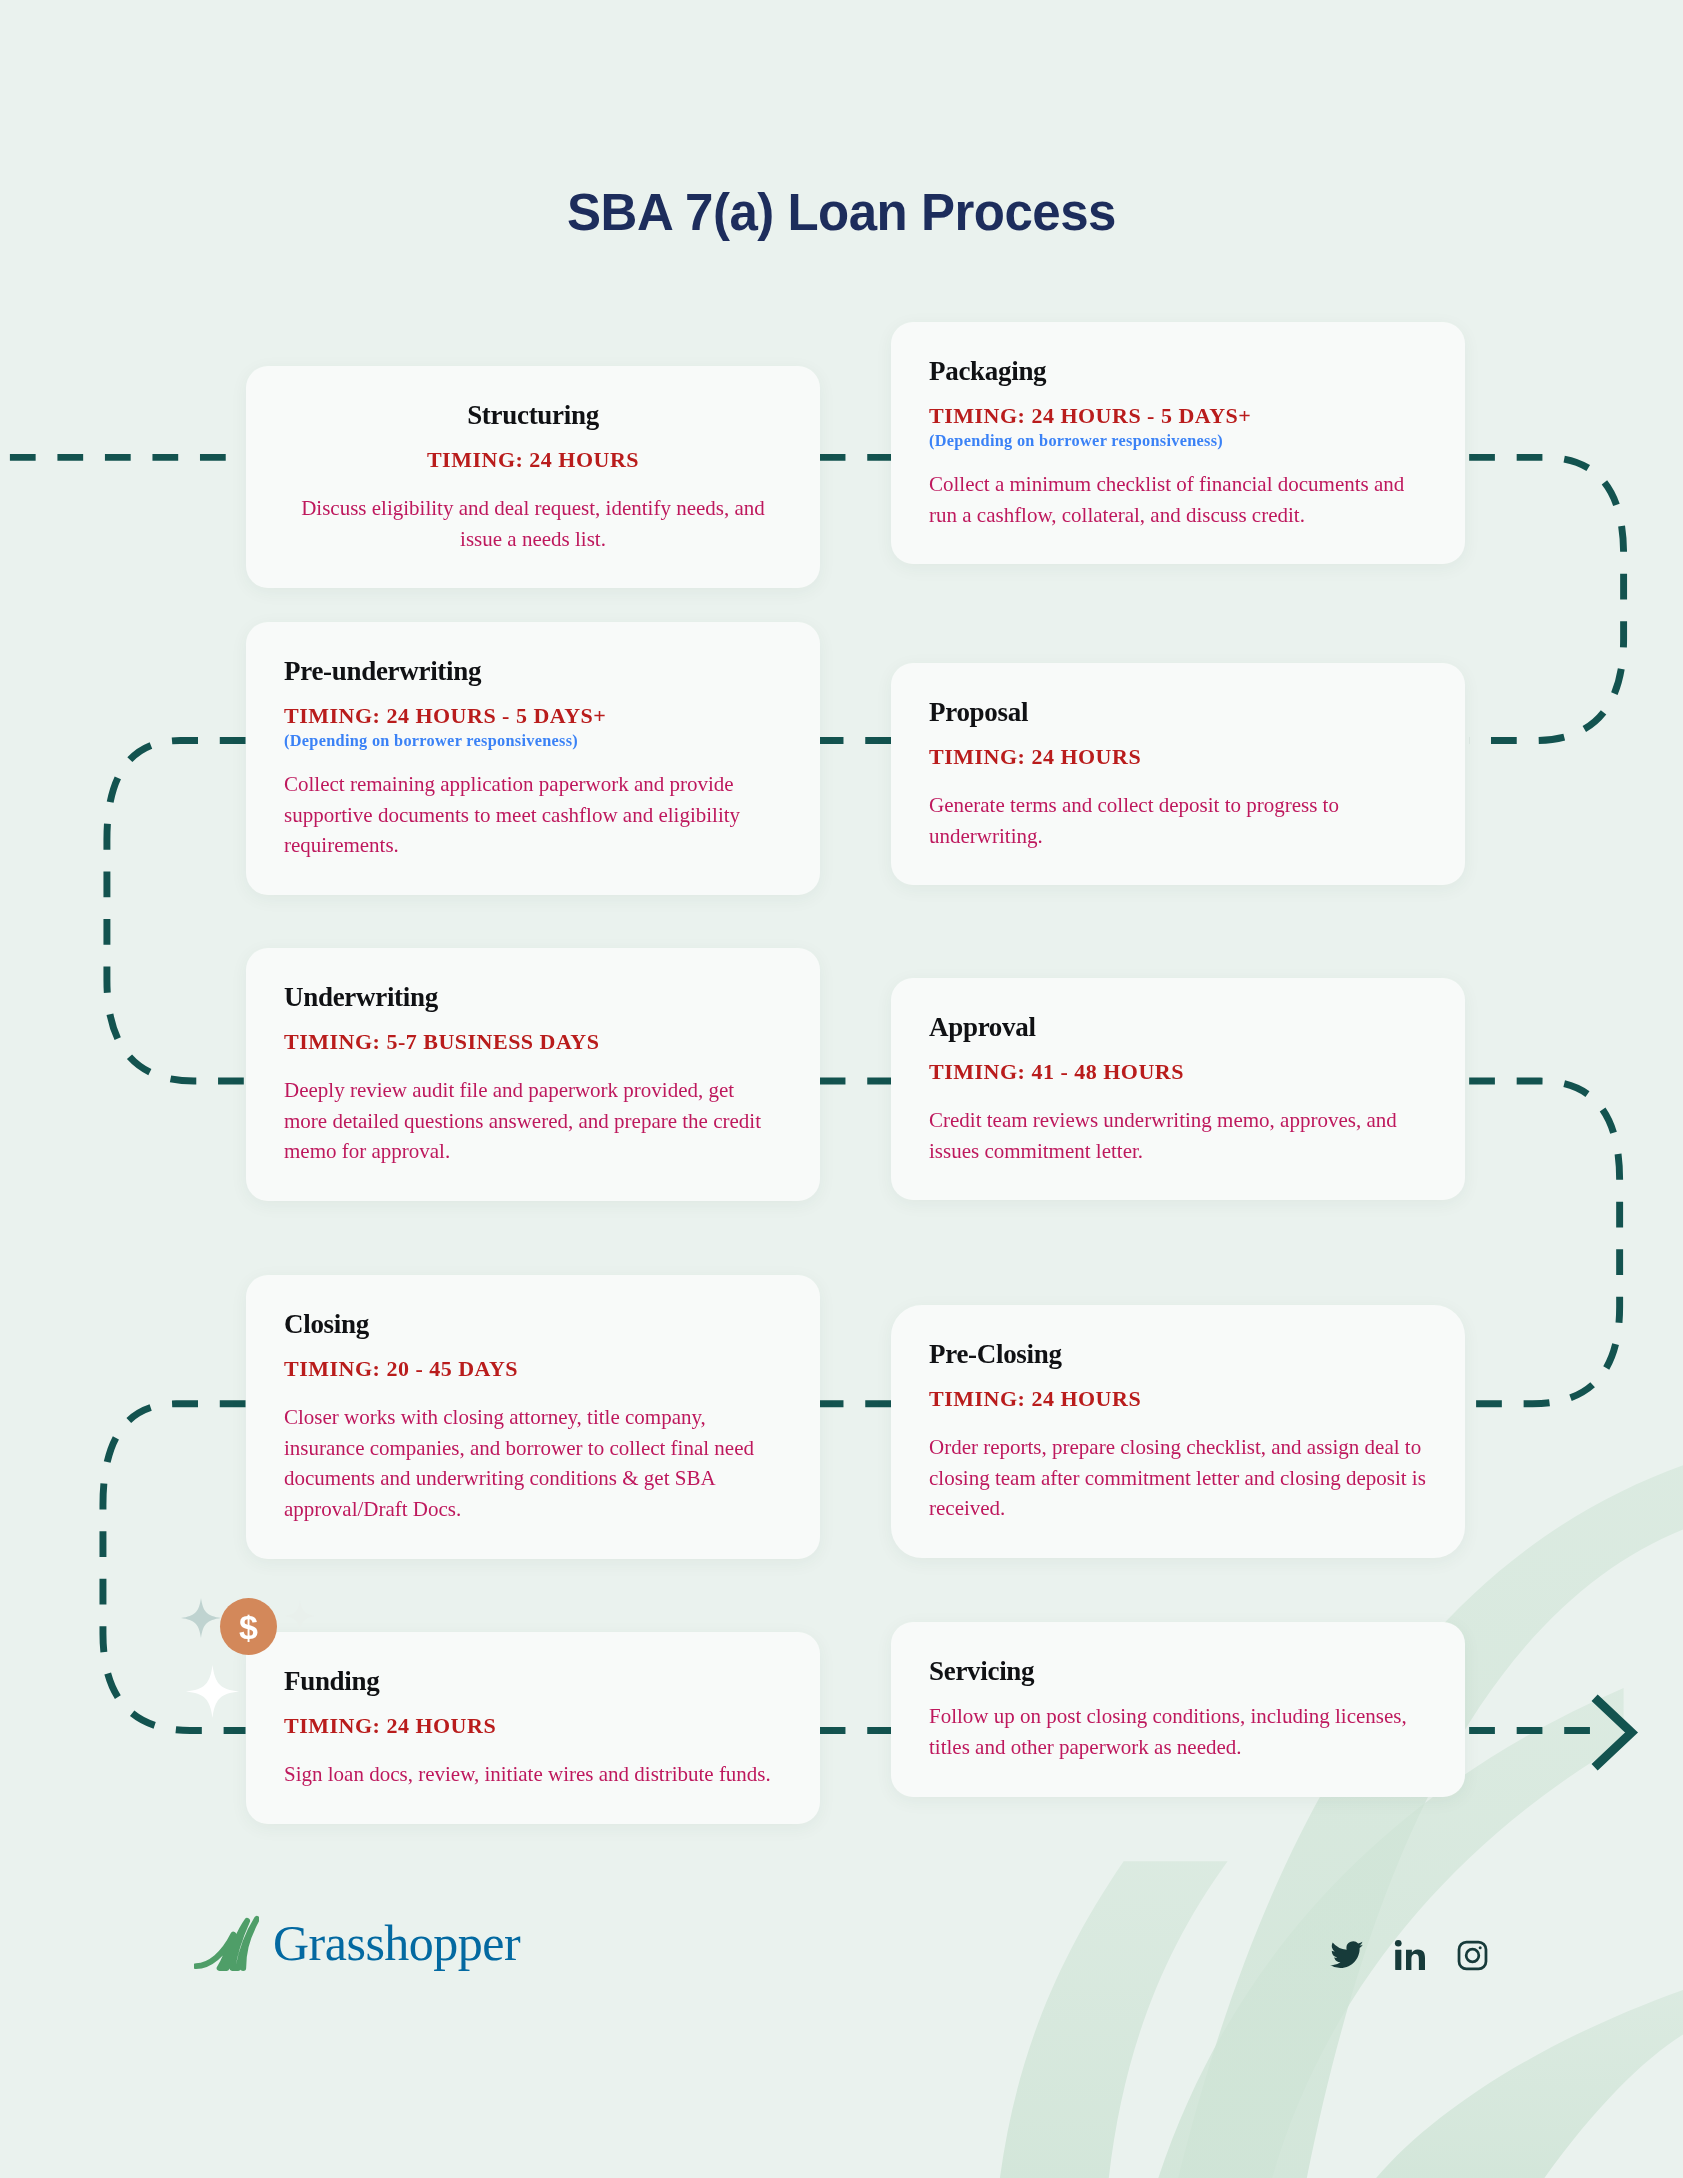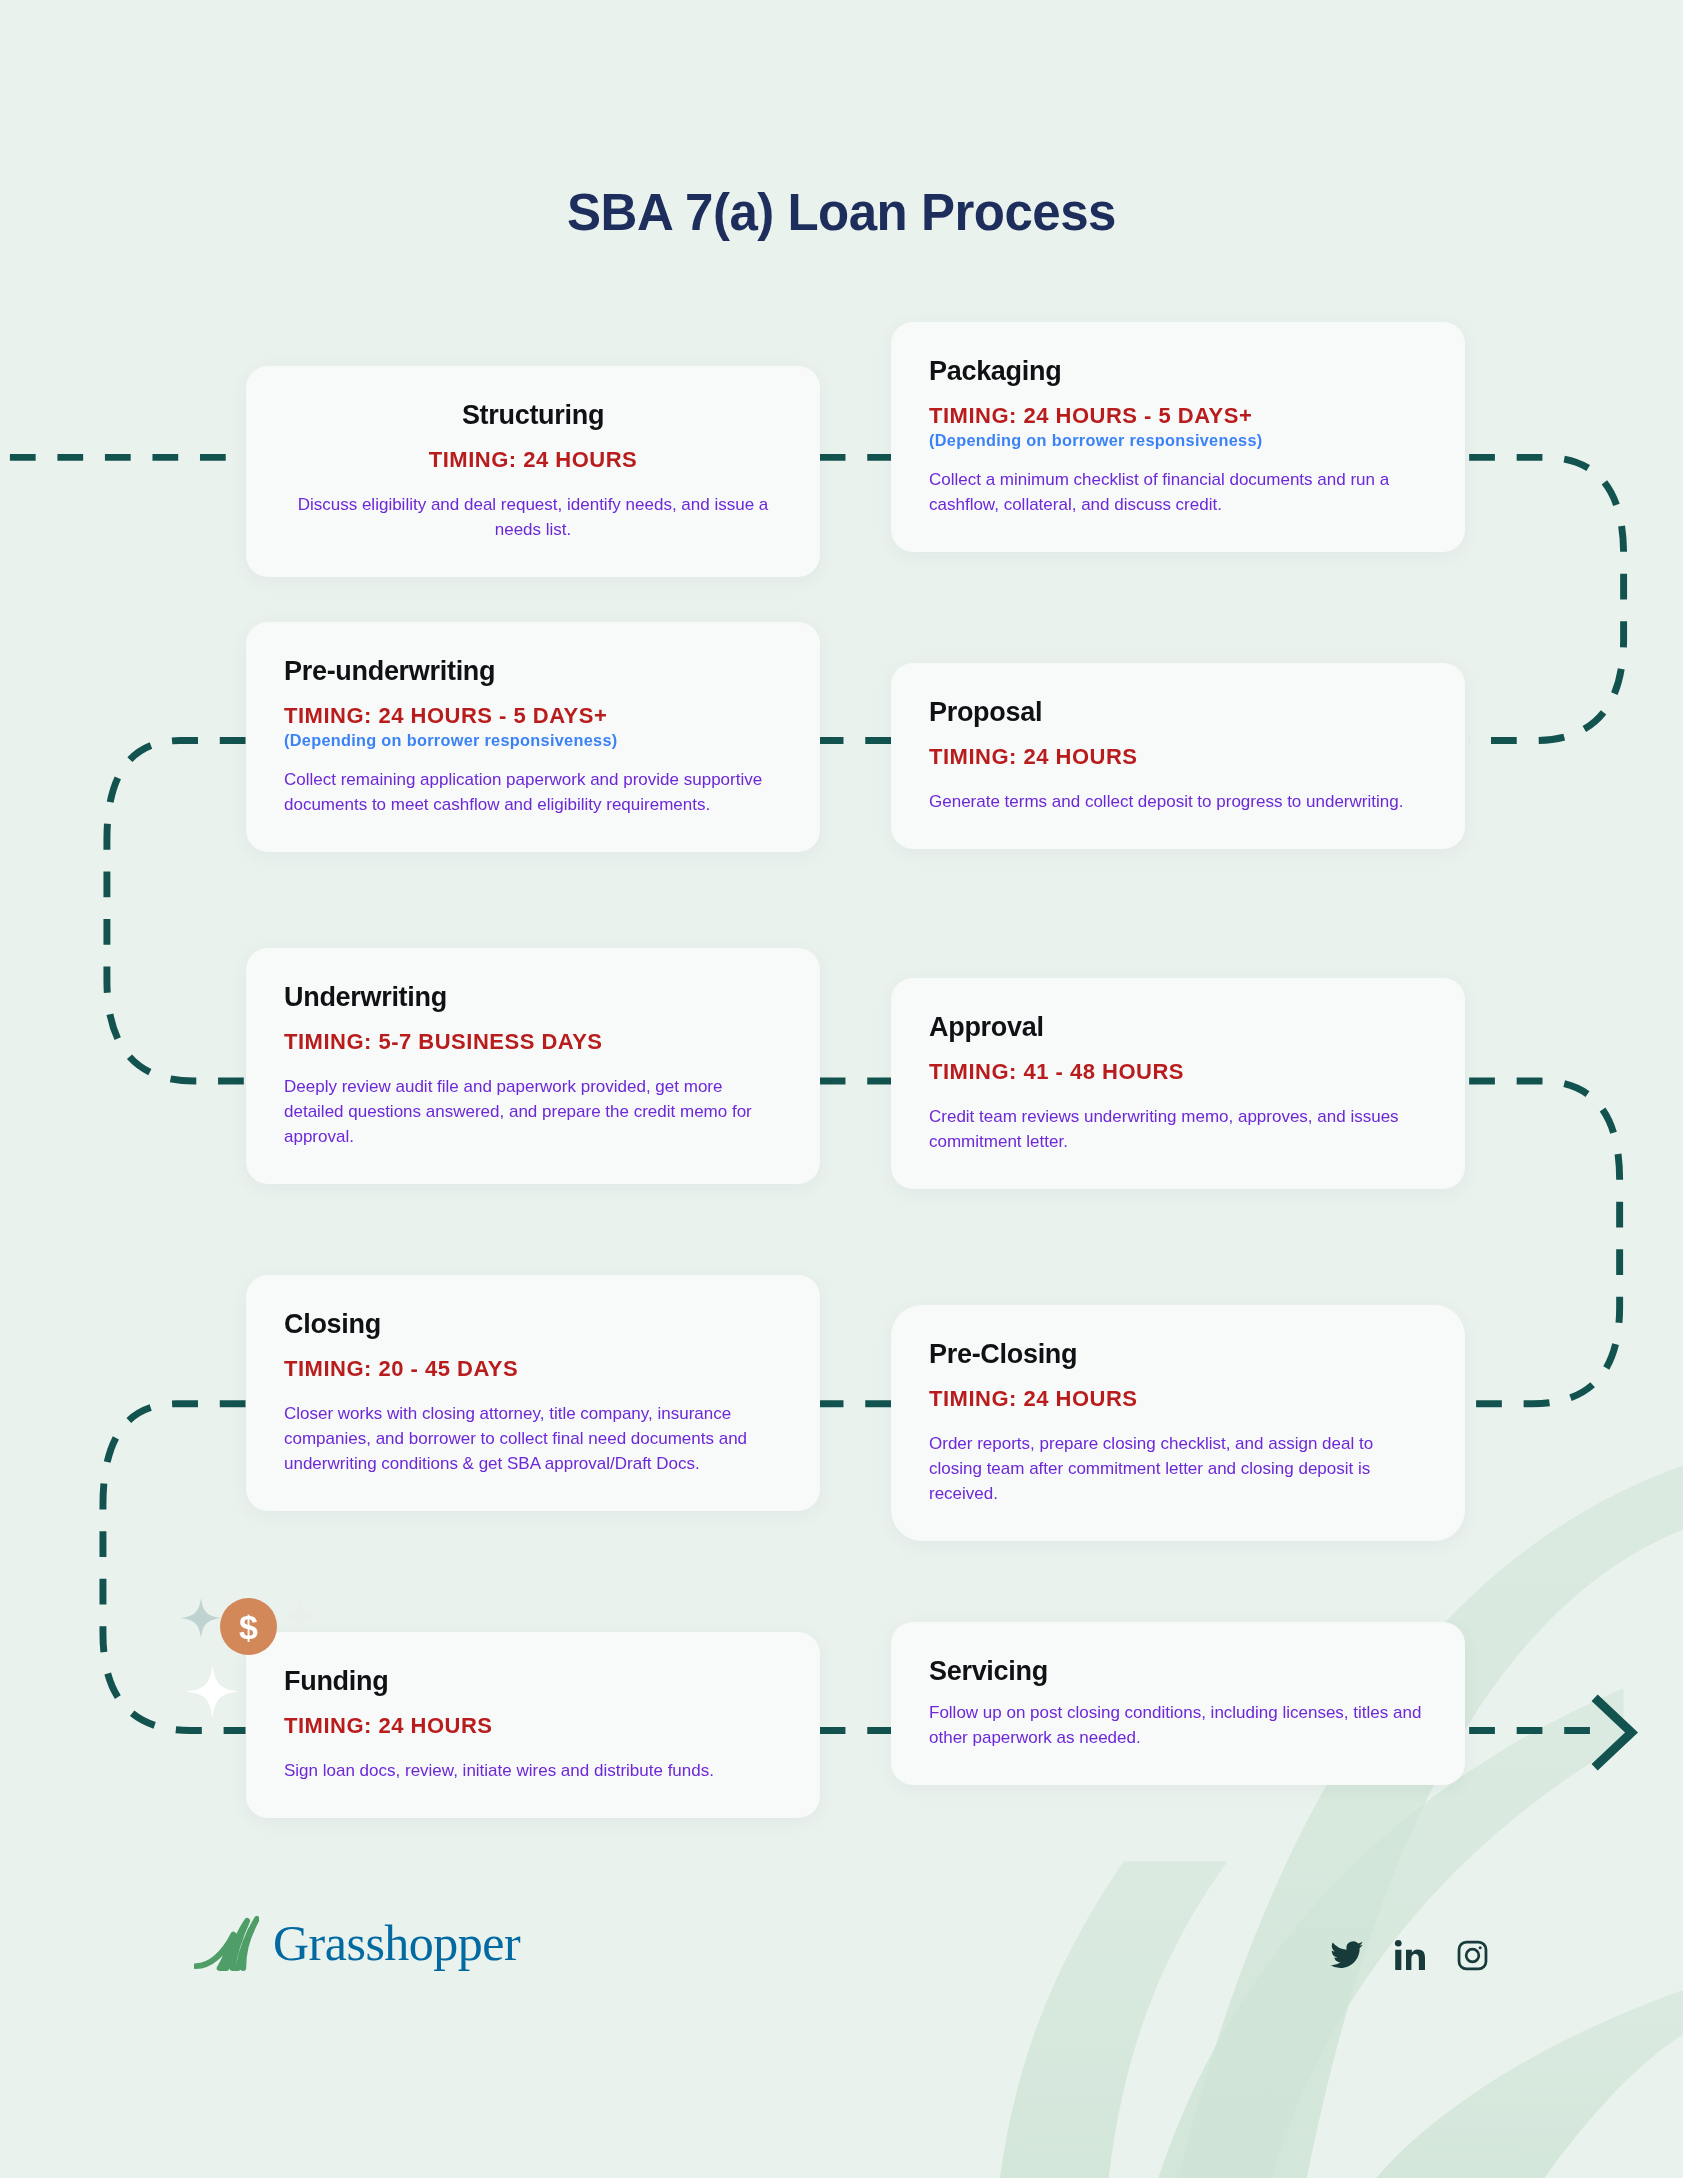--- a/index.html
+++ b/index.html
@@ -30,20 +30,21 @@
   .connectors { position:absolute; inset:0; z-index:1; pointer-events:none; }
 
   
   .card {
     position:absolute;
     background:#f8faf9;
     border-radius:22px;
     box-shadow:0 4px 18px rgba(40,70,60,0.055);
     padding:34px 38px 34px 38px;
     z-index:3;
+    font-family:Liberation Serif, serif;
   }
   .card-title {
     font-size:27px;
     font-weight:bold;
     color:#101114;
     letter-spacing:-0.3px;
     margin-bottom:14px;
   }
   .card-timing {
     font-size:22px;
@@ -53,23 +54,23 @@
     line-height:1.35;
   }
   .card-timing-note {
     font-size:16.3px;
     font-weight:bold;
     color:#3b82f6;
     letter-spacing:0.3px;
     display:block;
   }
   .card-body {
-    font-size:17px;
+    font-size:21px;
     line-height:1.47;
-    color:#6d28d9;
+    color:#be185d;
     margin-top:18px;
   }
   .card-body.no-timing { margin-top:14px; }
 
   
   .col-left  { left:246px;  width:574px; }
   
   .col-right { left:891px;  width:574px; }
 
   

